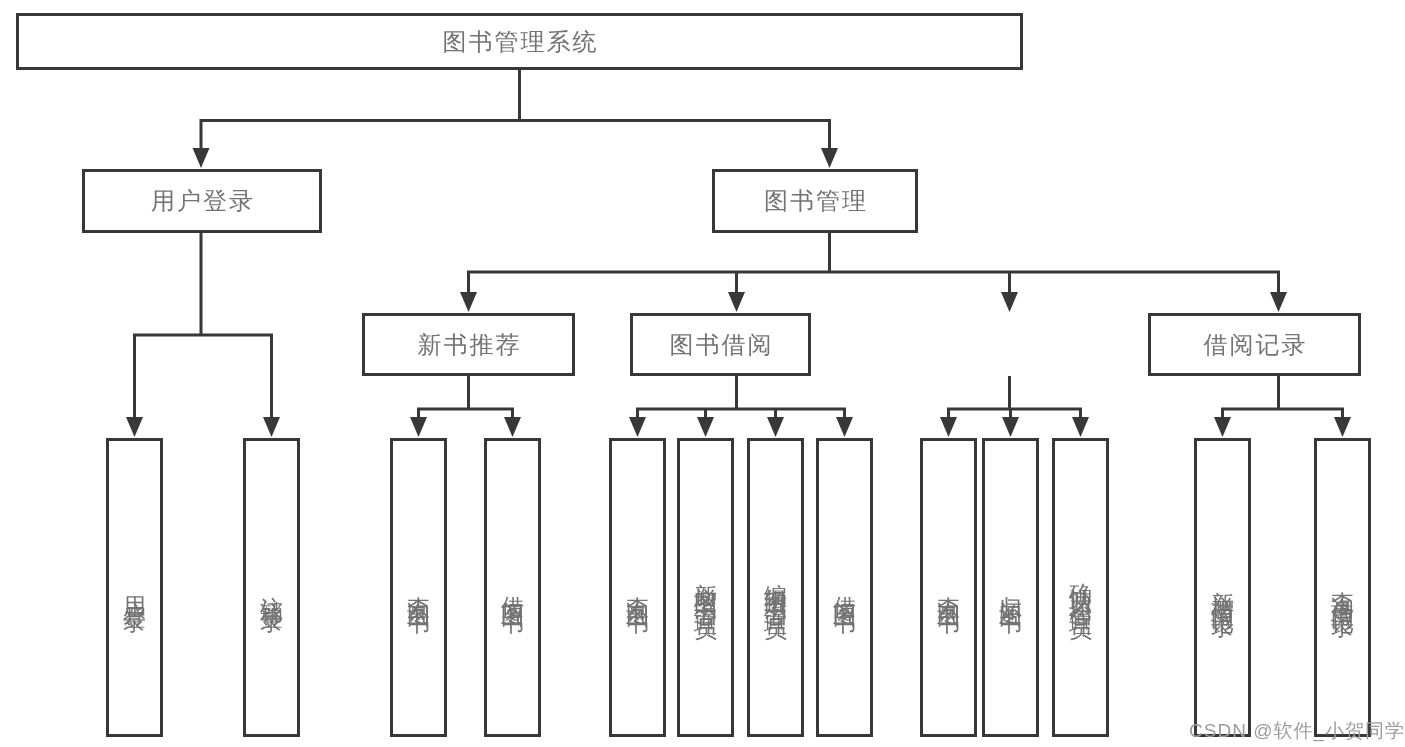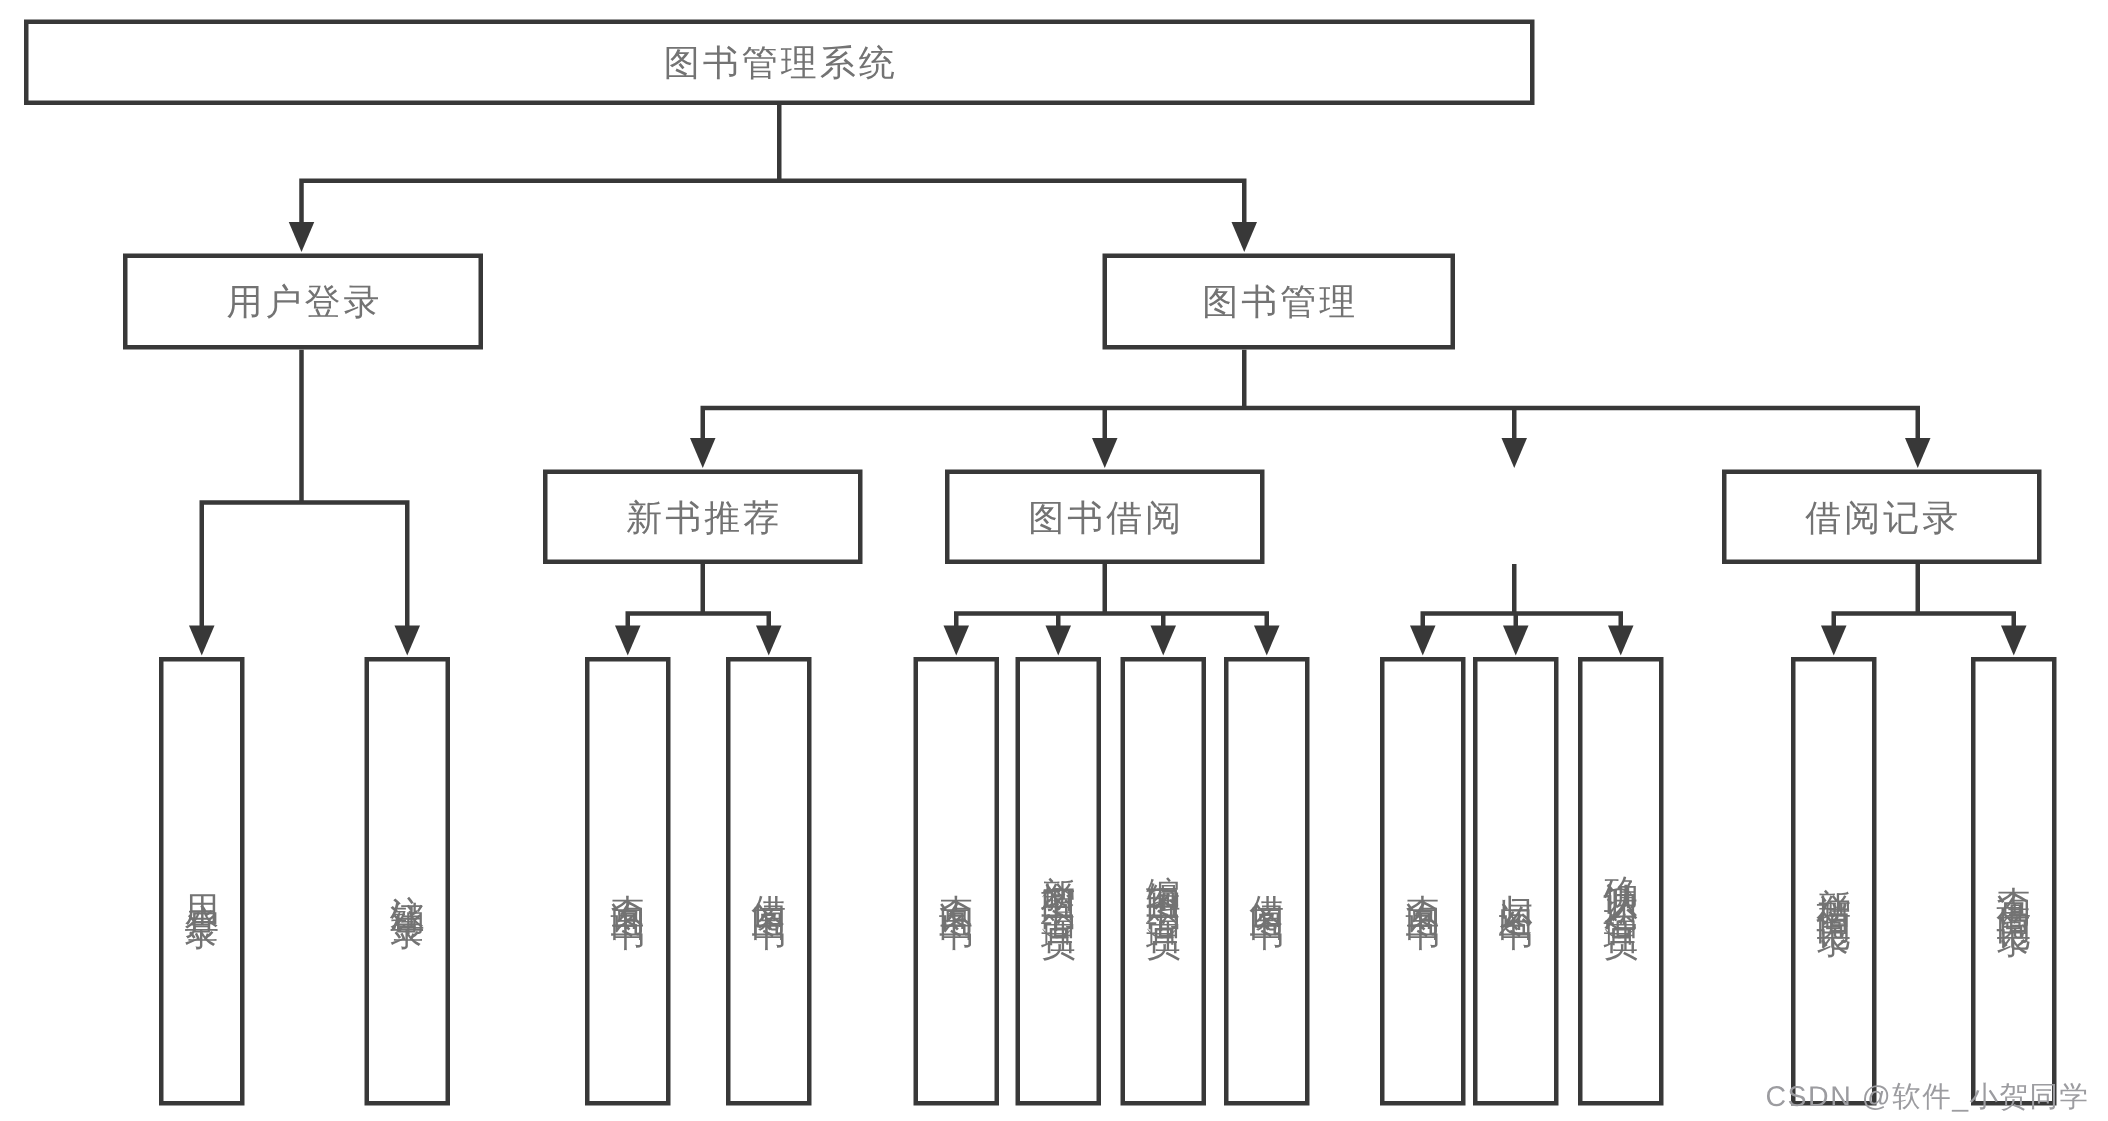--- a/index.html
+++ b/index.html
@@ -40,42 +40,42 @@
     writing-mode: vertical-rl;
     text-orientation: mixed;
     font-size: 23px;
     letter-spacing: 5px;
     line-height: 1;
     white-space: nowrap;
   }
   
   .n-root            { left: 16px;  top: 13px;  width: 1007px; height: 57px; }
   .n-user-login      { left: 82px;  top: 169px; width: 240px;  height: 64px; }
-  .n-book-mgmt       { left: 712px; top: 169px; width: 235px;  height: 64px; margin-left: 23px; }
+  .n-book-mgmt       { left: 712px; top: 169px; width: 206px;  height: 64px; }
   .n-new-book-rec    { left: 362px;  top: 313px; width: 213px; height: 63px; font-family: Liberation Mono, monospace; }
-  .n-book-borrow     { left: 630px;  top: 313px; width: 213px; height: 63px; }
+  .n-book-borrow     { left: 630px;  top: 313px; width: 181px; height: 63px; }
   .n-current-borrow  { left: 902px;  top: 313px; width: 215px; height: 63px; }
   .n-borrow-records  { left: 1148px; top: 313px; width: 213px; height: 63px; }
   .leaf { top: 438px; width: 57px; height: 299px; }
   .l-1  { left: 106px; }
   .l-2  { left: 243px; }
   .l-3  { left: 390px; }
   .l-4  { left: 484px; }
   .l-5  { left: 609px; }
   .l-6  { left: 677px; }
   .l-7  { left: 747px; }
   .l-8  { left: 816px; }
   .l-9  { left: 920px; }
   .l-10 { left: 982px; }
   .l-11 { left: 1052px; }
   .l-12 { left: 1194px; }
   .l-13 { left: 1314px; }
   .watermark {
     position: absolute;
-    right: 12px;
+    right: 0;
     top: 718px;
     font-size: 19px;
     color: #9c9ca0;
     letter-spacing: 1px;
     white-space: nowrap;
   }
 </style>
 </head>
 <body>
 

